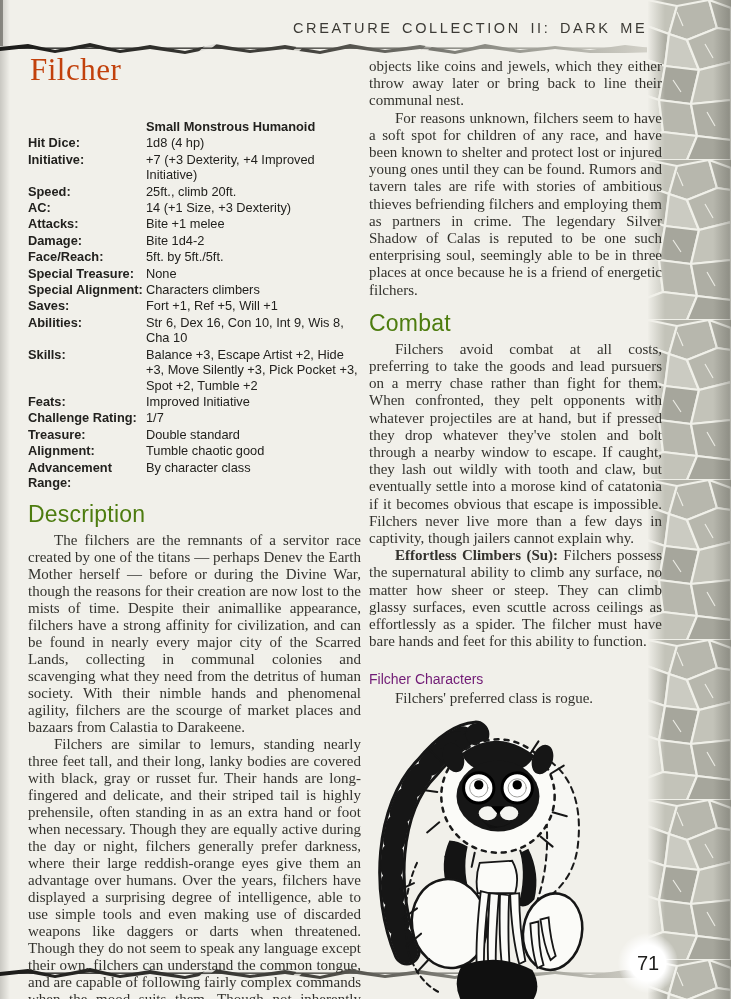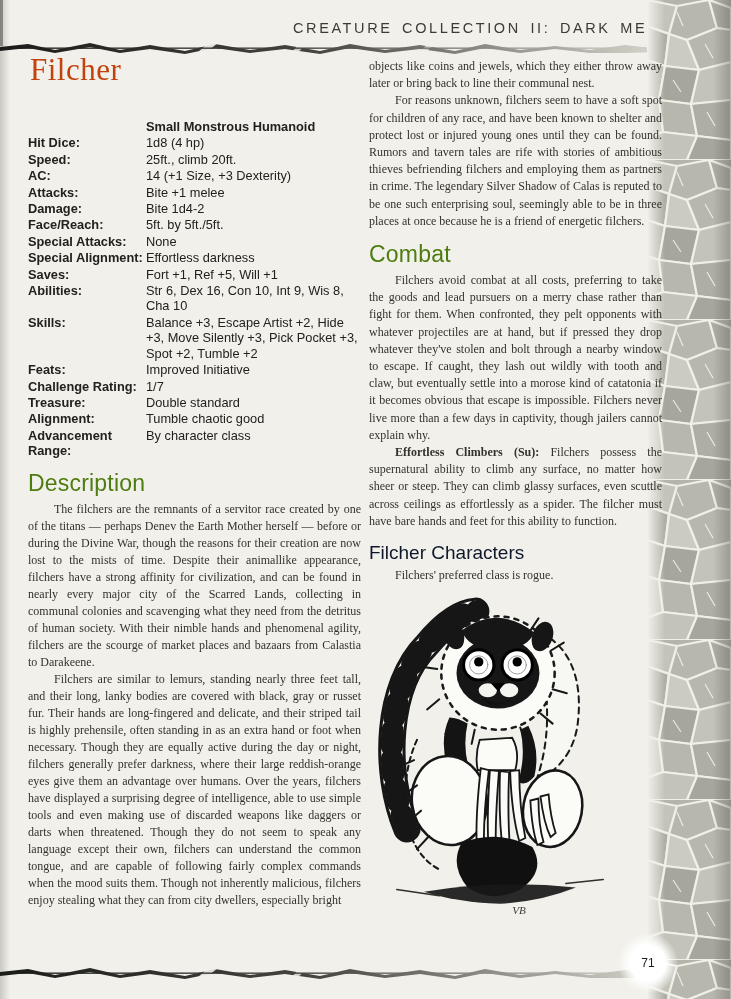--- a/index.html
+++ b/index.html
@@ -17,40 +17,40 @@
   .bar-top{top:41px;}
   .bar-bottom{top:966px;}
   .bar svg{display:block;width:100%;height:100%;}
 
   .crackle{position:absolute;right:0;top:0;width:84px;height:999px;}
   .crackle svg{display:block;width:100%;height:100%;}
 
   .pagenum-blob{position:absolute;left:618px;top:933px;width:60px;height:60px;border-radius:50%;
     background:radial-gradient(circle,#ffffff 0 42%,rgba(255,255,255,0) 72%);
     display:flex;align-items:center;justify-content:center;
-    font-family:"Liberation Sans",sans-serif;font-size:12px;color:#201f1d;}
+    font-family:"Liberation Sans",sans-serif;font-size:20px;color:#201f1d;}
 
   .col{position:absolute;}
   .col-left{left:28px;top:52px;width:333px;}
   .col-right{left:369px;top:58px;width:293px;}
 
   h1.creature-name{margin:0 0 10px 2px;font-family:"Liberation Serif",serif;font-weight:400;
     font-size:31px;letter-spacing:.5px;color:#c2410c;}
   h2.sec{margin:11px 0 4px 0;font-family:"Liberation Sans",sans-serif;font-weight:400;
     font-size:23px;letter-spacing:.2px;color:#4d7c0f;}
-  h3.sec{margin:12px 0 3px 0;font-family:"Liberation Sans",sans-serif;font-weight:400;
-    font-size:19px;color:#0f172a;}
+  h3.sec{margin:20px 0 3px 0;font-family:"Liberation Sans",sans-serif;font-weight:400;
+    font-size:14px;color:#701a75;}
 
   .statblock{font-family:"Liberation Sans",sans-serif;font-size:12.8px;line-height:15.4px;color:#22211e;}
   .stat-row{display:grid;grid-template-columns:115px 1fr;column-gap:3px;margin-bottom:1px;}
   .stat-row .lbl{font-weight:700;}
   .stat-row .val{}
   .type-line{font-weight:700;margin-top:21px;}
 
-  p.body{font-size:12px;line-height:17px;text-align:justify;margin:0;color:#33322d;}
+  p.body{font-size:15px;line-height:17px;text-align:justify;margin:0;color:#33322d;}
   p.indent{text-indent:26px;}
   p.body b{font-weight:700;}
   .col-right p.body{line-height:17.2px;}
 
   .illustration{width:250px;height:334px;margin:4px 0 0 6px;}
   .illustration svg{display:block;width:100%;height:100%;}
 </style>
 </head>
 <body>
 
@@ -141,46 +141,50 @@
     <div class="statblock">
       <div class="stat-row">
           <div class="lbl"></div>
           <div class="val type-line">Small Monstrous Humanoid</div>
         </div>
       <div class="stat-row">
           <div class="lbl">Hit Dice:</div>
           <div class="val">1d8 (4 hp)</div>
         </div>
       <div class="stat-row">
+          <div class="lbl">Initiative:</div>
+          <div class="val">+7 (+3 Dexterity, +4 Improved Initiative)</div>
+        </div>
+      <div class="stat-row">
           <div class="lbl">Speed:</div>
           <div class="val">25ft., climb 20ft.</div>
         </div>
       <div class="stat-row">
           <div class="lbl">AC:</div>
           <div class="val">14 (+1 Size, +3 Dexterity)</div>
         </div>
       <div class="stat-row">
           <div class="lbl">Attacks:</div>
           <div class="val">Bite +1 melee</div>
         </div>
       <div class="stat-row">
           <div class="lbl">Damage:</div>
           <div class="val">Bite 1d4-2</div>
         </div>
       <div class="stat-row">
           <div class="lbl">Face/Reach:</div>
           <div class="val">5ft. by 5ft./5ft.</div>
         </div>
       <div class="stat-row">
-          <div class="lbl">Special Attacks:</div>
+          <div class="lbl">Special Treasure:</div>
           <div class="val">None</div>
         </div>
       <div class="stat-row">
           <div class="lbl">Special Alignment:</div>
-          <div class="val">Effortless darkness</div>
+          <div class="val">Characters climbers</div>
         </div>
       <div class="stat-row">
           <div class="lbl">Saves:</div>
           <div class="val">Fort +1, Ref +5, Will +1</div>
         </div>
       <div class="stat-row">
           <div class="lbl">Abilities:</div>
           <div class="val">Str 6, Dex 16, Con 10, Int 9, Wis 8, Cha 10</div>
         </div>
       <div class="stat-row">

